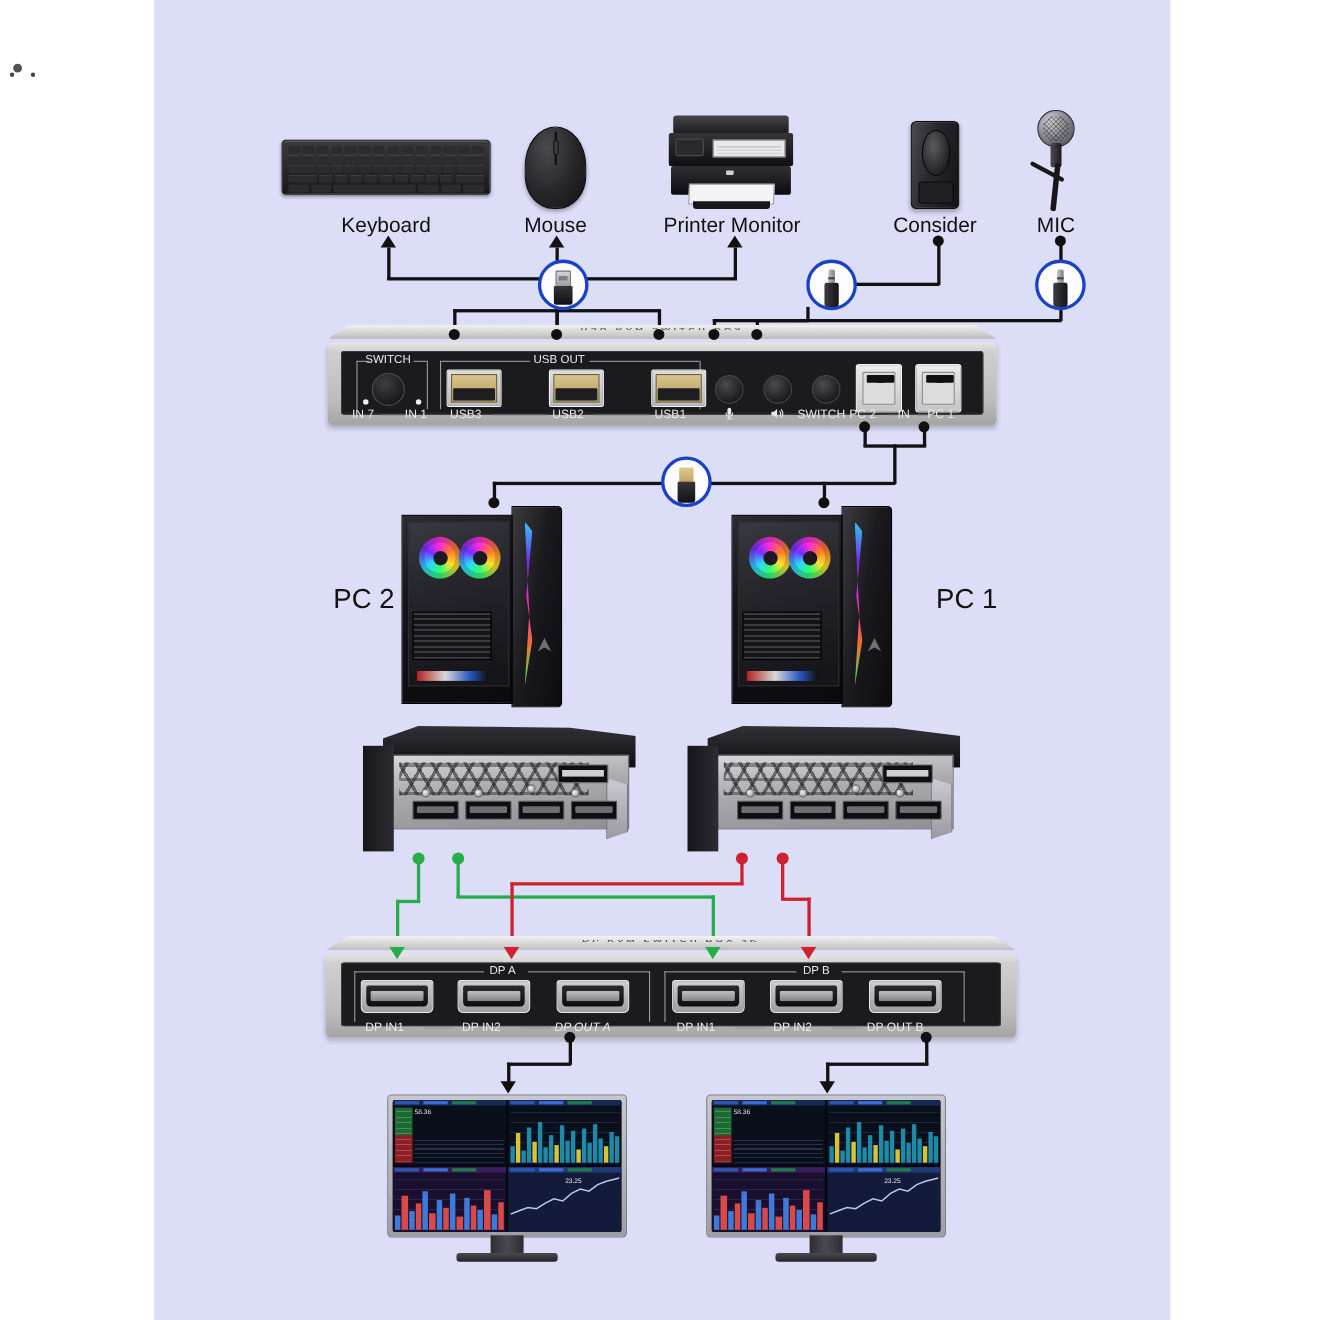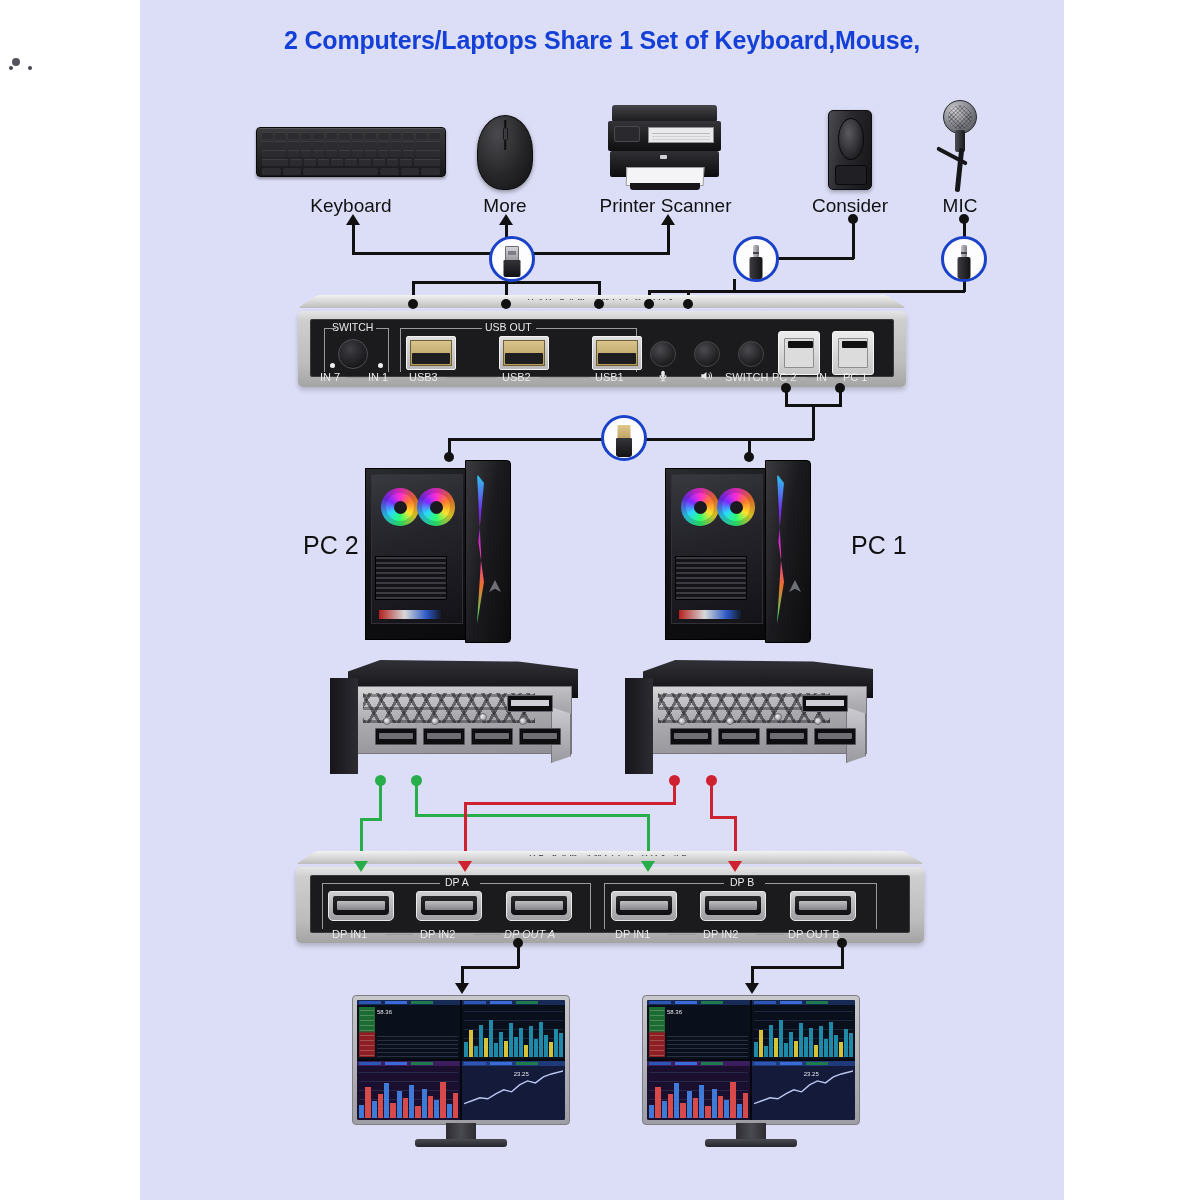--- a/index.html
+++ b/index.html
@@ -429,21 +429,20 @@
   .line-chart { position:absolute; inset:7px 2px 2px 2px; }
 </style>
 </head>
 <body>
 
 <div id="stage">
 
   <div class="panel-bg"></div>
 
   <div class="title">
-    <span>2 Computers/Laptops Share 1 Set of Keyboard,Mouse,</span>
   </div>
 
   <div class="kb-body">
     <div class="kb-keys">
       <div class="kb-row">
           <div class="kb-key"></div>
           <div class="kb-key"></div>
           <div class="kb-key"></div>
           <div class="kb-key"></div>
           <div class="kb-key"></div>
@@ -508,33 +507,33 @@
           <div class="sm"></div>
         </div>
     </div>
   </div>
   <div class="dev-label" style="left:256px; top:195px; width:190px;">Keyboard</div>
 
   <div class="mouse-body">
     <div class="mouse-split"></div>
     <div class="mouse-wheel"></div>
   </div>
-  <div class="dev-label" style="left:447px; top:195px; width:116px;">More</div>
+  <div class="dev-label" style="left:447px; top:195px; width:116px;">Mouse</div>
 
   <div class="printer">
     <div class="pr-top"></div>
     <div class="pr-mid"></div>
     <div class="pr-panel"></div>
     <div class="pr-tray-w"></div>
     <div class="pr-base"></div>
     <div class="pr-dot"></div>
     <div class="pr-out"></div>
     <div class="pr-foot"></div>
   </div>
-  <div class="dev-label" style="left:588px; top:195px; width:155px;">Printer Scanner</div>
+  <div class="dev-label" style="left:588px; top:195px; width:155px;">Printer Monitor</div>
 
   <div class="spk">
     <div class="spk-drv"></div>
     <div class="spk-ctrl"></div>
   </div>
   <div class="spk-knob"></div>
     <div class="spk-k2"></div>
     <div class="spk-k3"></div>
   <div class="dev-label" style="left:798px; top:195px; width:104px;">Consider</div>
 

